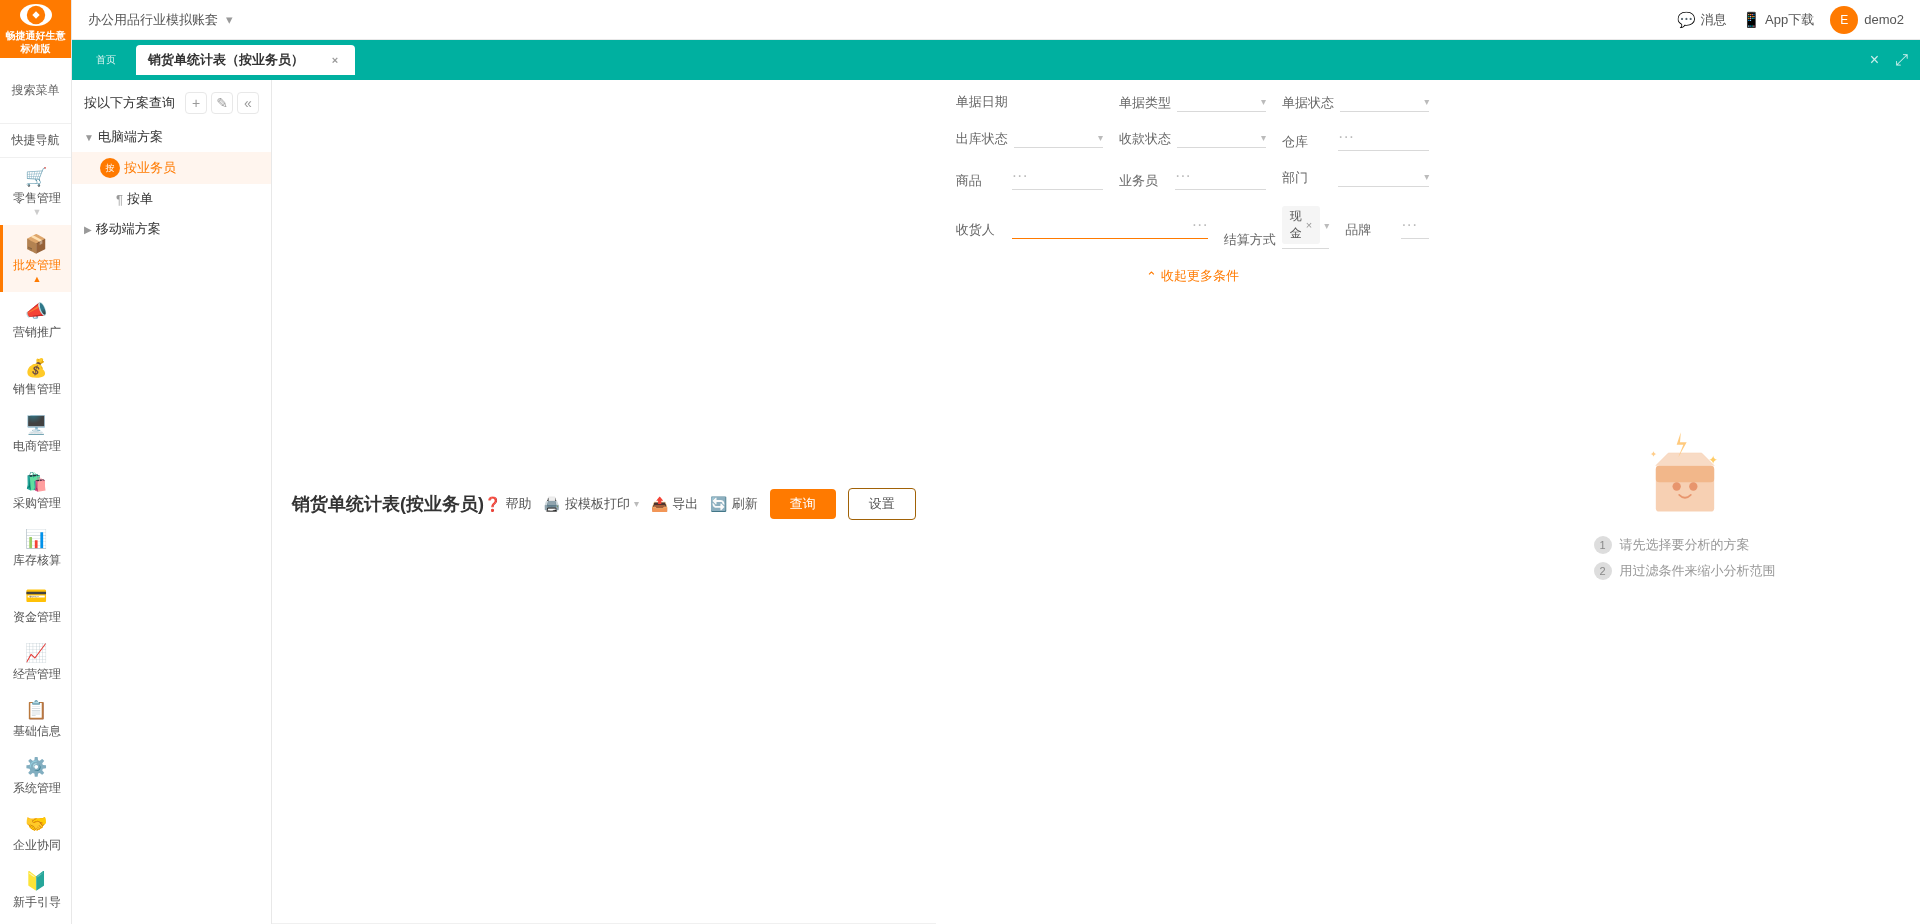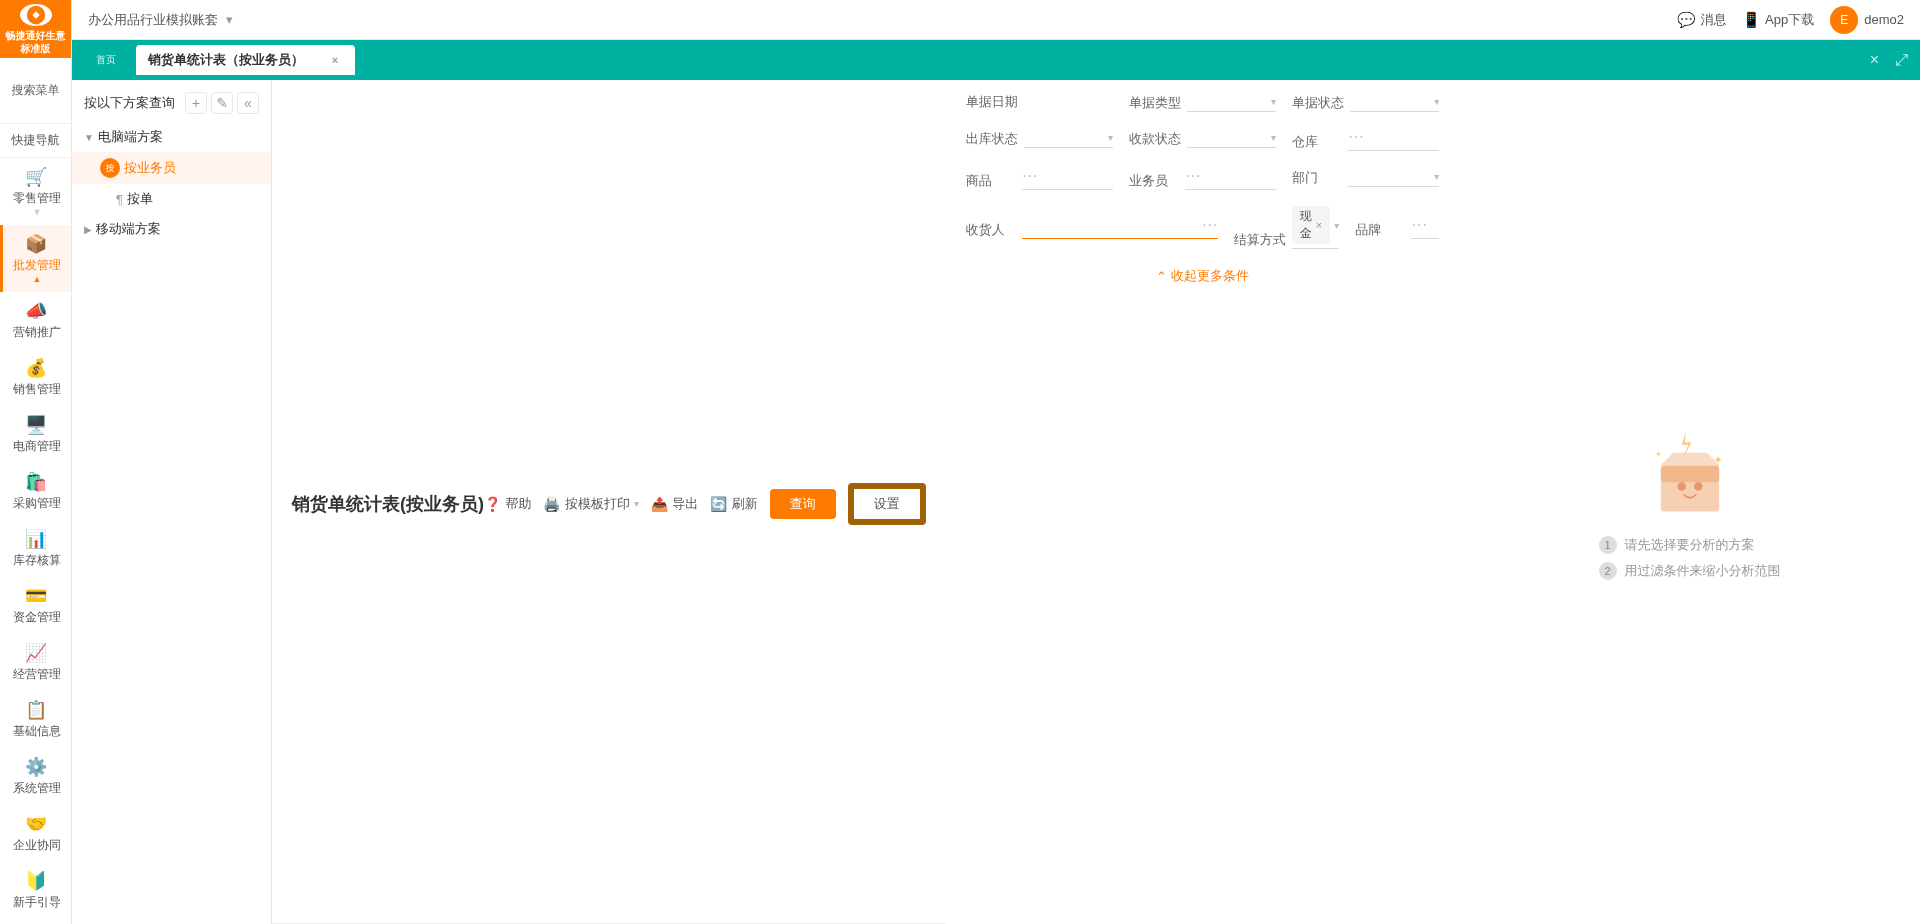--- a/index.html
+++ b/index.html
@@ -304,21 +304,21 @@
       color: white;
       border: none;
       padding: 6px 20px;
       border-radius: 4px;
       font-size: 13px;
       cursor: pointer;
     }
     .btn-secondary {
       background: white;
       color: #555;
-      border: 6px solid #a16207;
+      border: 1px solid #a16207;
       padding: 6px 20px;
       border-radius: 4px;
       font-size: 13px;
       cursor: pointer;
     }
 
     
     .filter-area {
       padding: 12px 20px;
       flex-shrink: 0;

